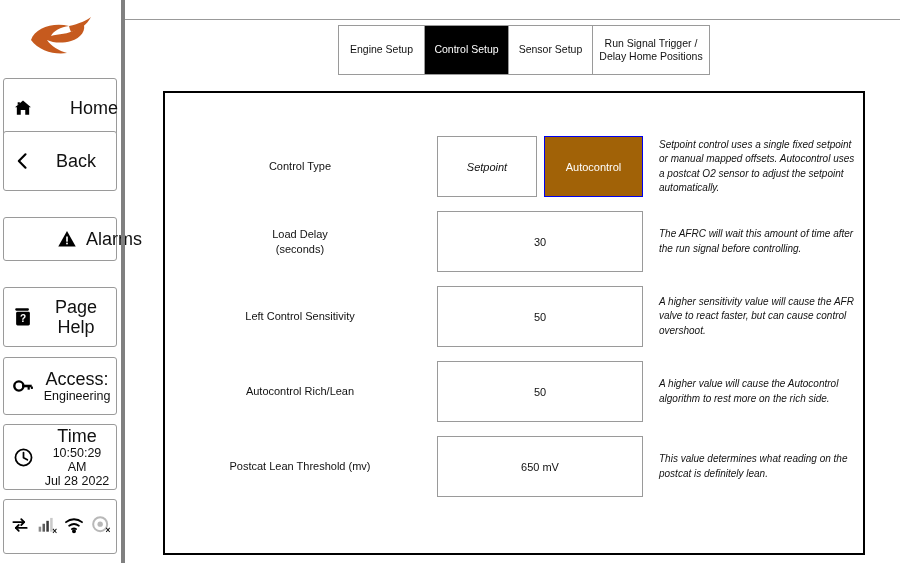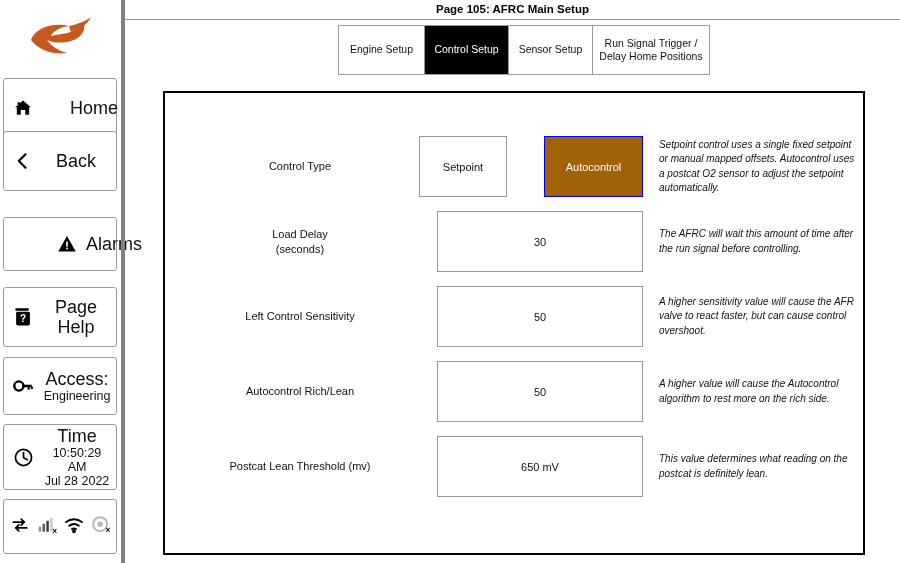--- a/index.html
+++ b/index.html
@@ -73,21 +73,21 @@
     display: block;
   }
   .nav-label-sub {
     font-size: 12.5px;
     color: #111;
     display: block;
   }
 
   #btn-home   { top: 78px;  height: 60px; gap: 28px; }
   #btn-back   { top: 131px; height: 60px; }
-  #btn-alarms { top: 217px; height: 54px; padding-left: 44px; }
+  #btn-alarms { top: 217px; height: 44px; padding-left: 44px; }
   #btn-help   { top: 287px; height: 60px; }
   #btn-access { top: 357px; height: 58px; }
   #btn-time   { top: 424px; height: 66px; }
   #btn-status { top: 499px; height: 55px; }
 
   #btn-time .nav-labels { padding-right: 4px; }
   #btn-access .nav-labels { padding-right: 4px; }
 
   .status-icons {
     display: flex;
@@ -211,22 +211,23 @@
     box-sizing: border-box;
     border: 1px solid #9a9a9a;
     background: #ffffff;
     display: flex;
     align-items: center;
     justify-content: center;
     font-size: 11px;
     color: #111;
   }
   #choice-setpoint {
-    left: 254px;
-    width: 88px;
+    left: 272px;
+    width: 100px;
+    font-style: italic;
   }
   #choice-autocontrol {
     left: 379px;
     width: 99px;
     background: #a16207;
     color: #ffffff;
     border-color: #0000f0;
   }
 
   .row-desc {
@@ -365,21 +366,20 @@
           <text x="17.5" y="22" font-family="'Liberation Sans', sans-serif" font-size="10" font-weight="bold" fill="#000">×</text>
         </svg>
       </span>
     </div>
   </div>
 </div>
 <div id="sidebar-divider"></div>
 
 <div id="main">
 
-  <div id="page-title">Page 105: AFRC Main Setup</div>
   <div id="title-rule"></div>
 
   <div id="tabstrip">
     <div class="tab" id="tab-engine">Engine Setup</div>
     <div class="tab active" id="tab-control">Control Setup</div>
     <div class="tab" id="tab-sensor">Sensor Setup</div>
     <div class="tab" id="tab-run">
       <span>
         <span>Run Signal Trigger /</span><br>
         <span>Delay Home Positions</span>

